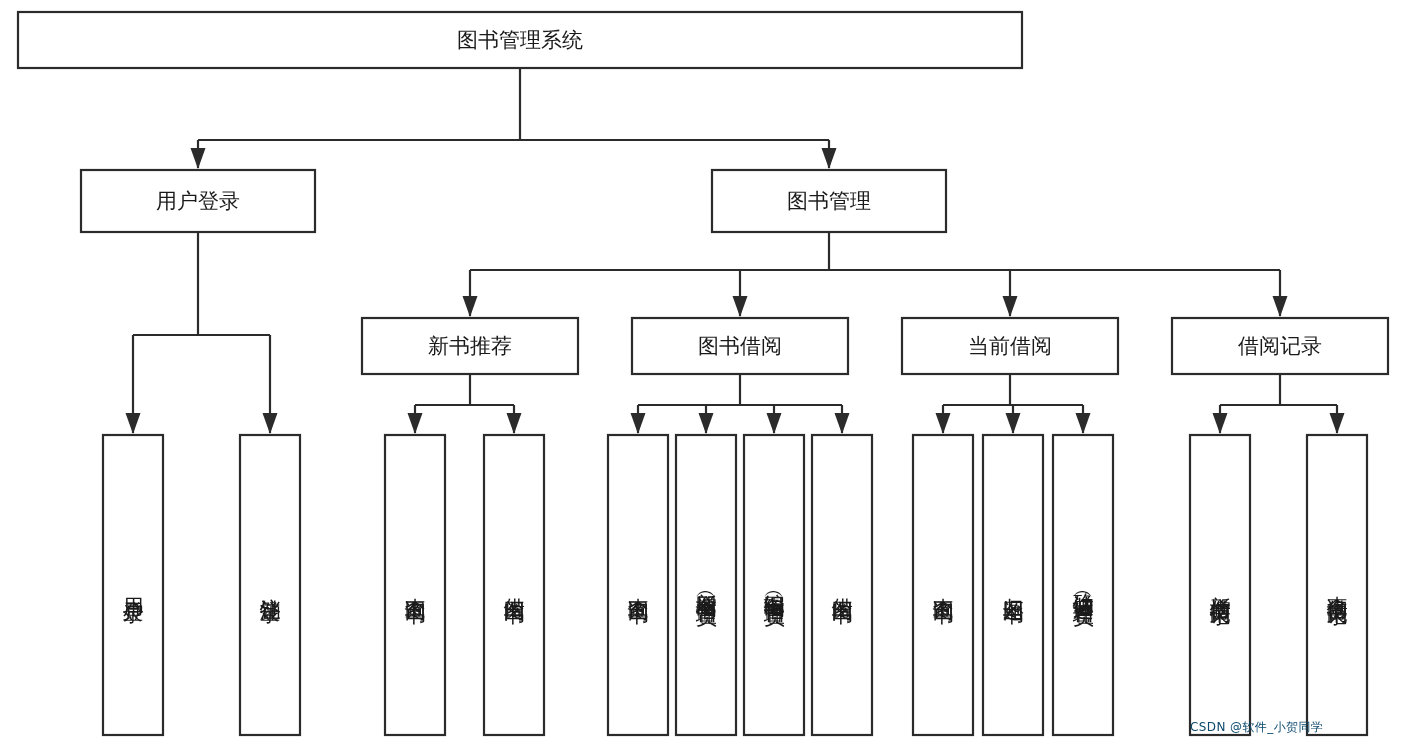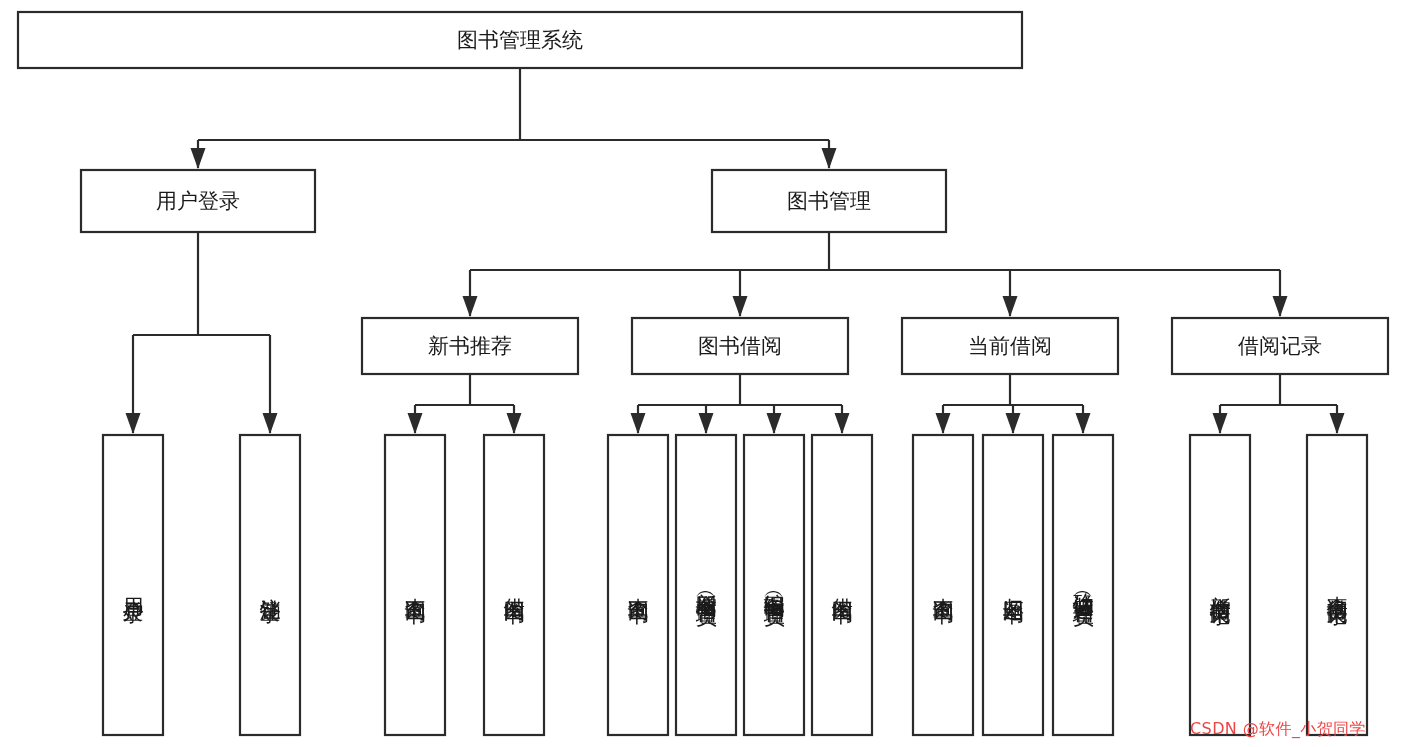--- a/index.html
+++ b/index.html
@@ -59,22 +59,22 @@
     letter-spacing: 2px;
     display: flex;
     align-items: center;
     justify-content: center;
     white-space: nowrap;
     pointer-events: none;
   }
   .watermark {
     position: absolute;
     font-family: "DejaVu Sans", "Liberation Sans", sans-serif;
-    font-size: 16px;
-    color: #ef4444;
+    font-size: 12px;
+    color: #0c4a6e;
     white-space: nowrap;
     letter-spacing: 0.4px;
   }
 </style>
 </head>
 <body>
 
 <div id="diagram-root">
   <svg id="diagram-svg" viewBox="0 0 1405 747" xmlns="http://www.w3.org/2000/svg">
     <g id="connector-layer">

